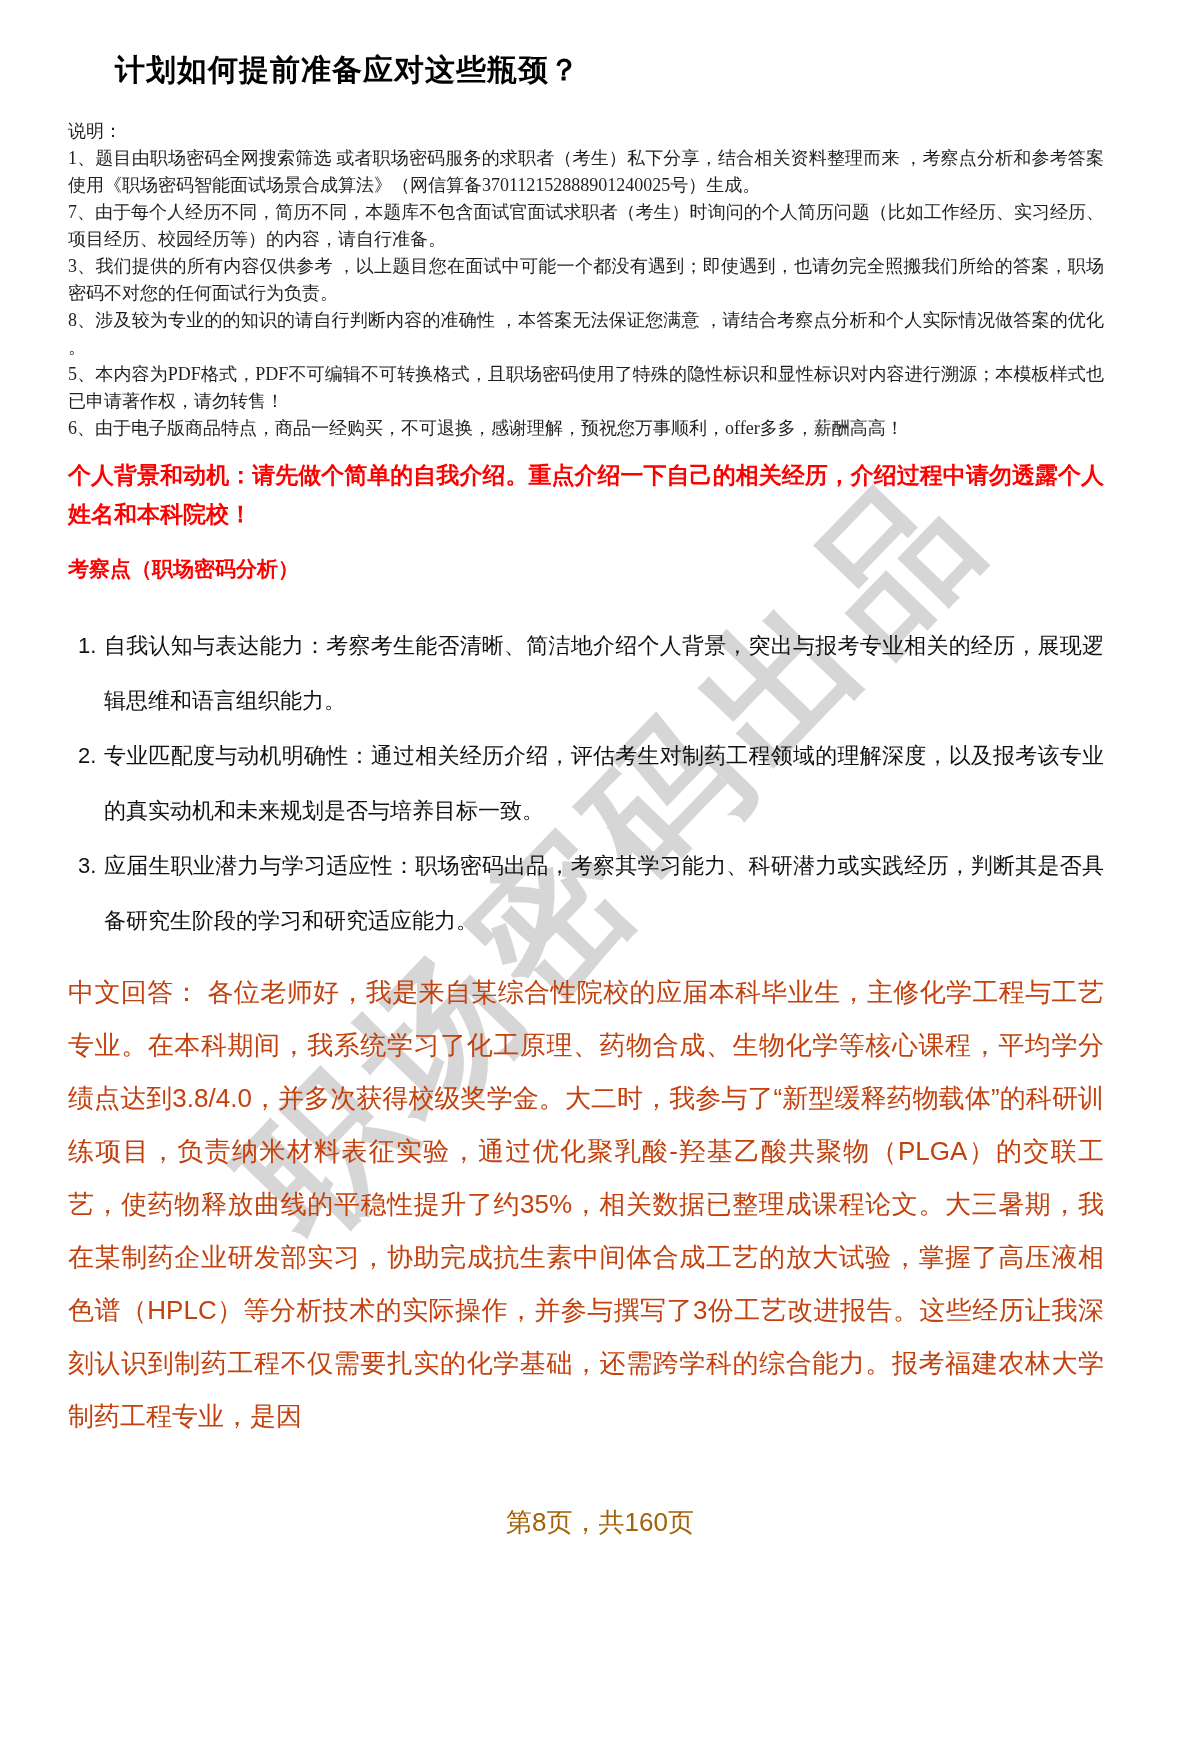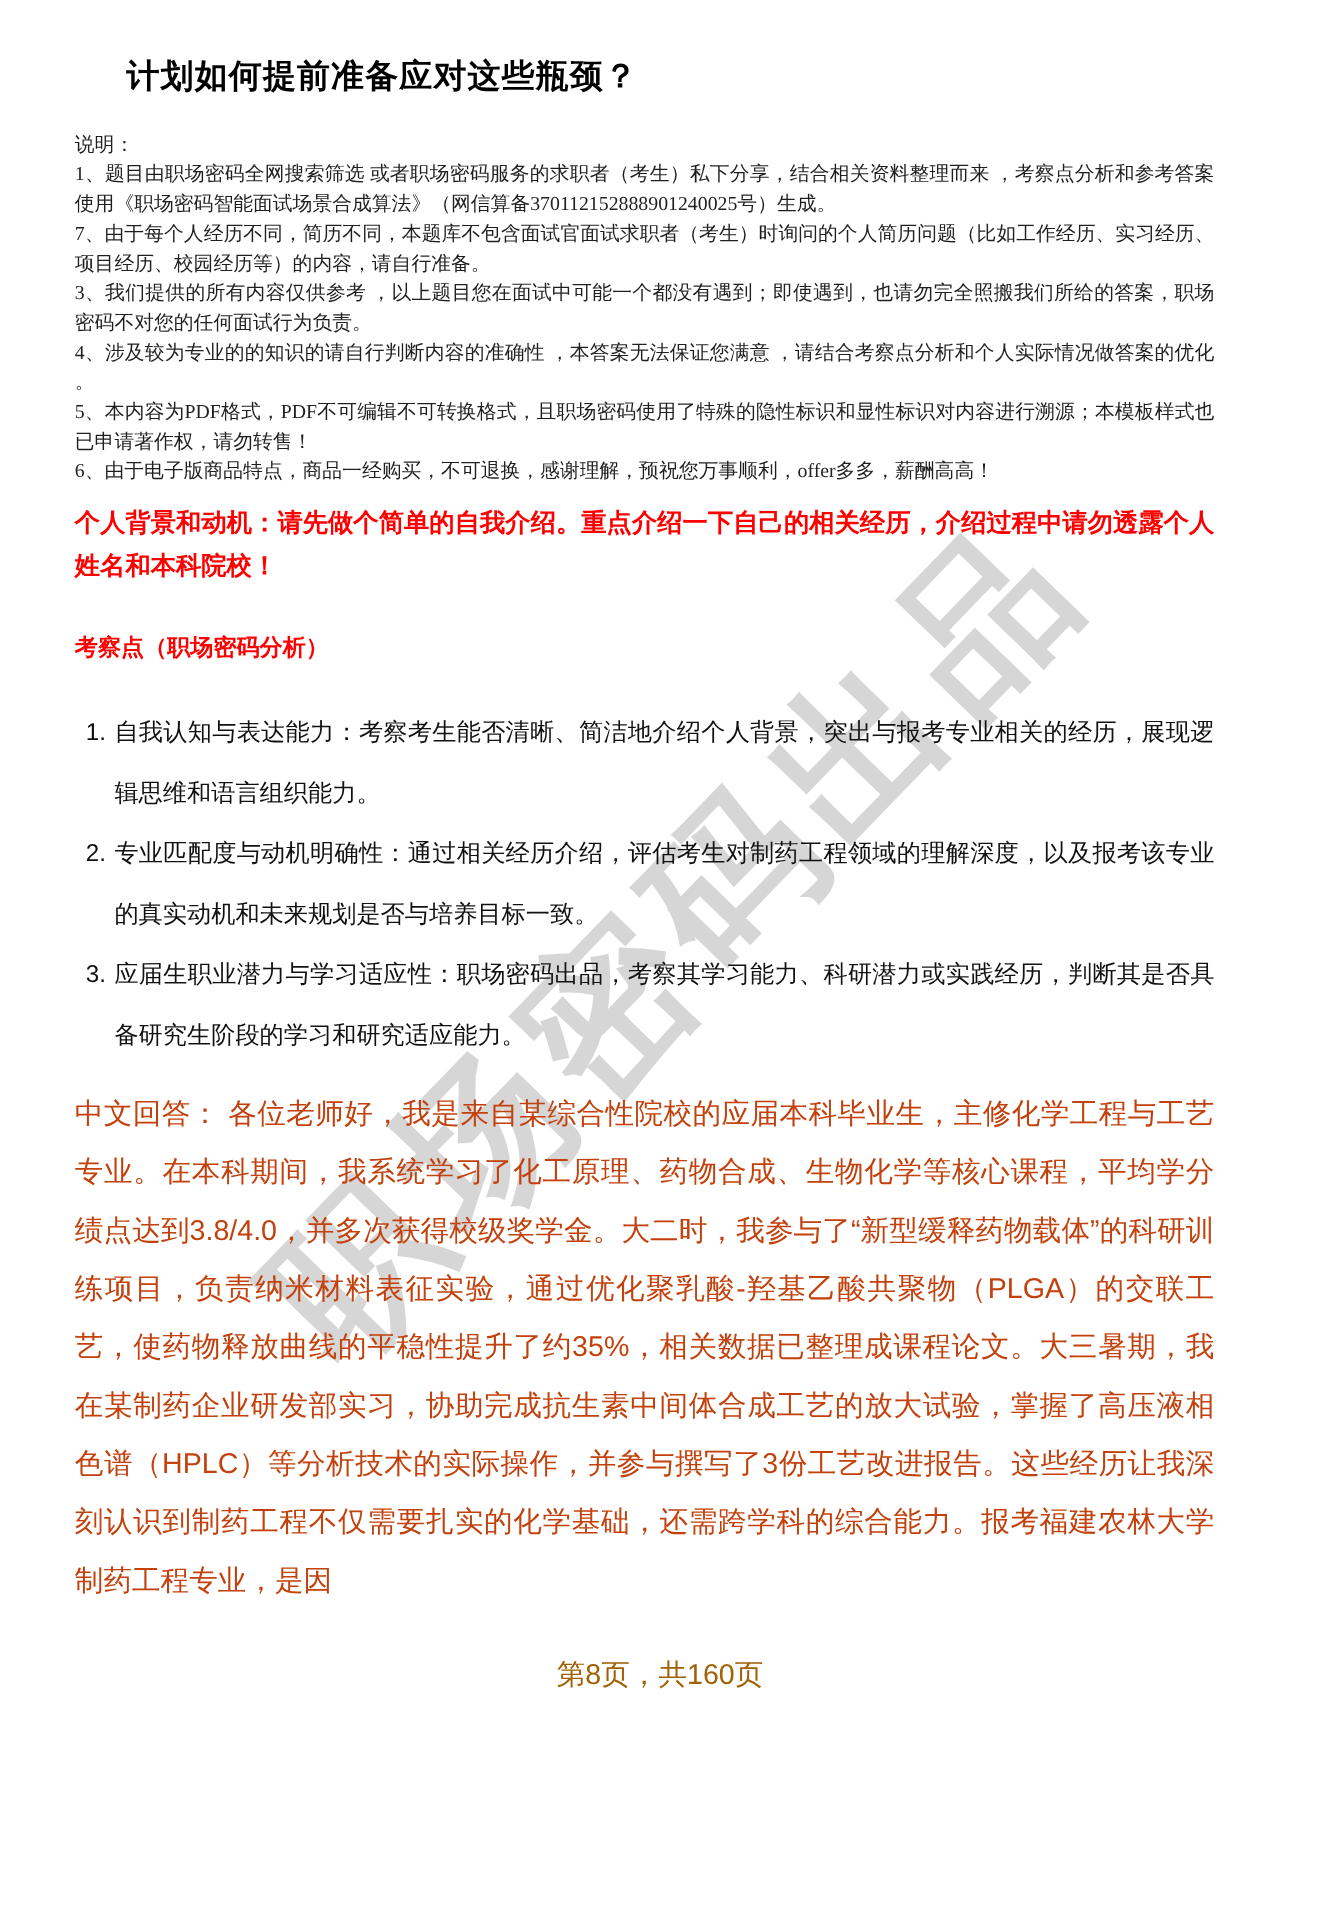--- a/index.html
+++ b/index.html
@@ -58,21 +58,21 @@
     font-size:23px;
     line-height:39px;
     margin-top:14px;
     text-align:justify;
   }
   .section-heading {
     color:var(--accent-red,#fe0000);
     font-weight:700;
     font-size:21px;
     line-height:30px;
-    margin-top:40px;
+    margin-top:20px;
   }
   ol.points {
     list-style:none;
     margin-top:34px;
     font-size:22px;
     line-height:55px;
     color:#111;
   }
   ol.points li { display:flex; }
   ol.points .num {
@@ -111,21 +111,21 @@
 
   <div class="content">
 
     <h1 class="title">计划如何提前准备应对这些瓶颈？</h1>
 
     <div class="notes">
       <p>说明：</p>
       <p>1、题目由职场密码全网搜索筛选 或者职场密码服务的求职者（考生）私下分享，结合相关资料整理而来 ，考察点分析和参考答案使用《职场密码智能面试场景合成算法》（网信算备370112152888901240025号）生成。</p>
       <p>7、由于每个人经历不同，简历不同，本题库不包含面试官面试求职者（考生）时询问的个人简历问题（比如工作经历、实习经历、项目经历、校园经历等）的内容，请自行准备。</p>
       <p>3、我们提供的所有内容仅供参考 ，以上题目您在面试中可能一个都没有遇到；即使遇到，也请勿完全照搬我们所给的答案，职场密码不对您的任何面试行为负责。</p>
-      <p>4、涉及较为专业的的知识的请自行判断内容的准确性 ，本答案无法保证您满意 ，请结合考察点分析和个人实际情况做答案的优化 。</p>
+      <p>8、涉及较为专业的的知识的请自行判断内容的准确性 ，本答案无法保证您满意 ，请结合考察点分析和个人实际情况做答案的优化 。</p>
       <p>5、本内容为PDF格式，PDF不可编辑不可转换格式，且职场密码使用了特殊的隐性标识和显性标识对内容进行溯源；本模板样式也已申请著作权，请勿转售！</p>
       <p>6、由于电子版商品特点，商品一经购买，不可退换，感谢理解，预祝您万事顺利，offer多多，薪酬高高！</p>
     </div>
 
     <p class="question">个人背景和动机：请先做个简单的自我介绍。重点介绍一下自己的相关经历，介绍过程中请勿透露个人姓名和本科院校！</p>
 
     <h2 class="section-heading">考察点（职场密码分析）</h2>
 
     <ol class="points">
       <li>

